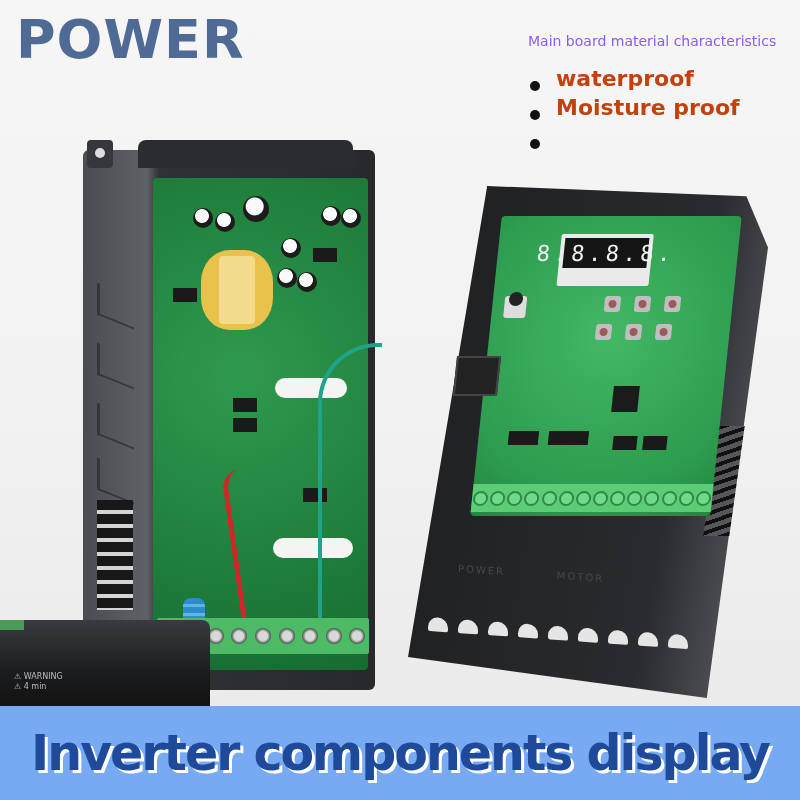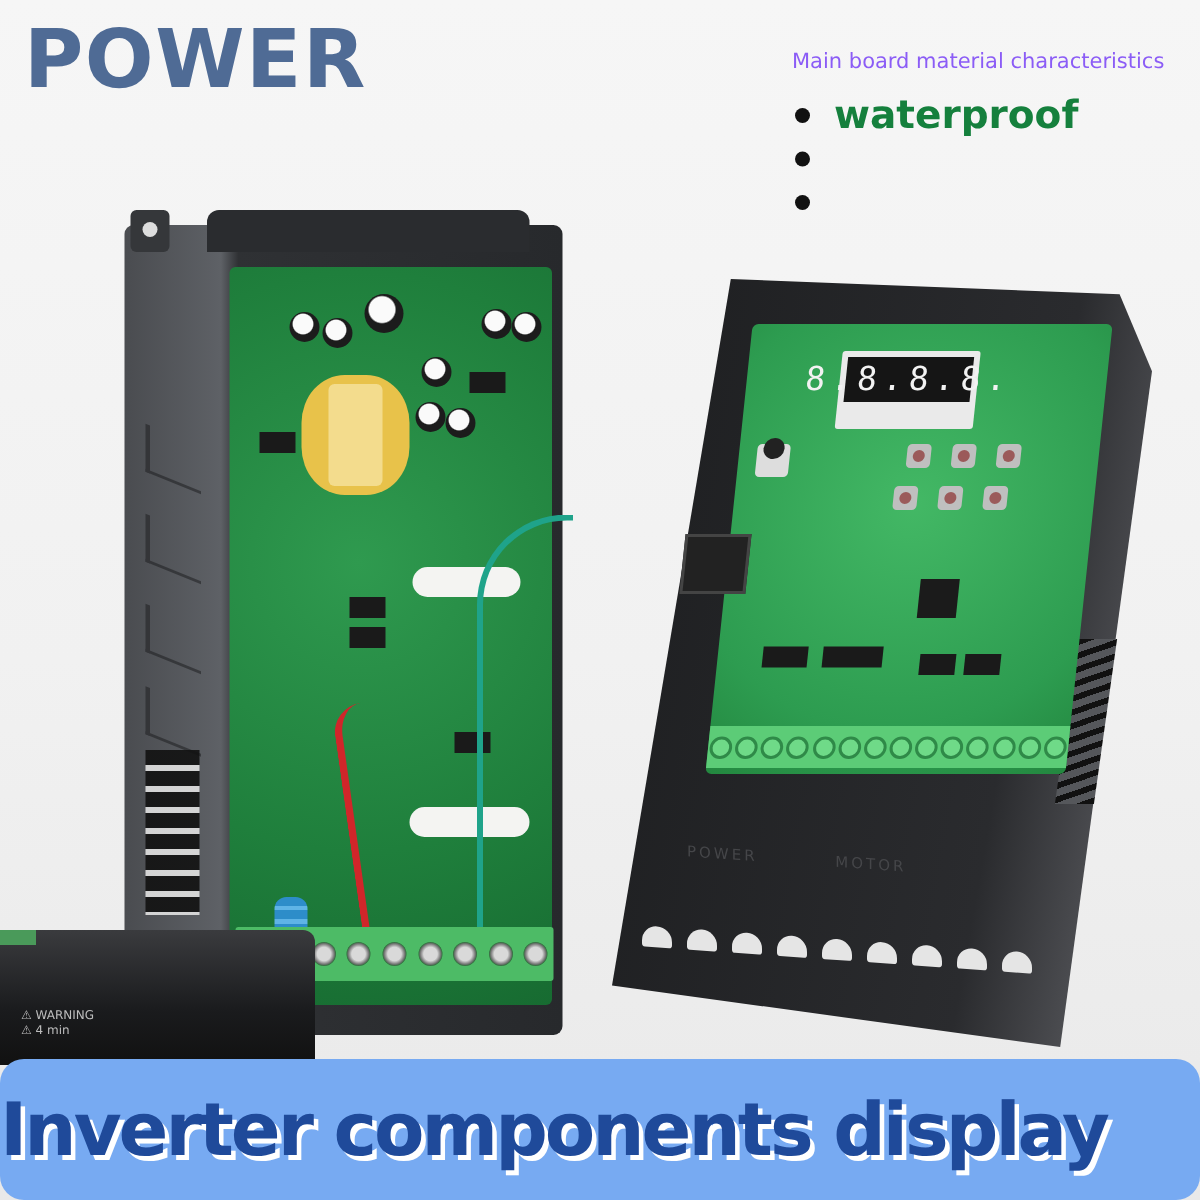--- a/index.html
+++ b/index.html
@@ -12,22 +12,22 @@
     position: absolute; left: 16px; top: 8px;
     font-family: "DejaVu Sans", sans-serif; font-weight: bold;
     font-size: 54px; letter-spacing: 1px; color: #4f6b95;
   }
   .features-title {
     position: absolute; left: 528px; top: 33px;
     font-size: 14px; color: #8b5cf6; font-family: "DejaVu Sans", sans-serif;
   }
   .features { position: absolute; left: 530px; top: 62px; margin: 0; padding: 0; list-style: none; }
   .features li {
-    display: flex; align-items: center; height: 29px;
-    font-size: 26px; font-weight: bold; color: #15803d;
+    display: flex; align-items: flex-end; height: 29px;
+    font-size: 22px; font-weight: bold; color: #c2410c;
   }
   .bullet { width: 10px; height: 10px; border-radius: 50%; background: #111; margin-right: 16px; }
 
   
   .inv-left { position: absolute; left: 83px; top: 140px; width: 300px; height: 550px; }
   .inv-left .housing {
     position: absolute; left: 0; top: 10px; width: 292px; height: 540px;
     background: linear-gradient(90deg, #4a4c50 0%, #5e6166 22%, #2f3134 26%, #27292c 100%);
     border-radius: 6px;
   }
@@ -104,41 +104,42 @@
     background: linear-gradient(180deg, #3a3b3e 0%, #1a1b1d 60%, #111 100%);
     border-radius: 0 8px 0 0;
   }
   .cover .green-win { position: absolute; left: 0; top: 0; width: 24px; height: 10px; background: #4a9a5a; }
   .cover .warn { position: absolute; left: 14px; top: 52px; font-size: 8px; color: #bdbdbd; line-height: 10px; font-family: "DejaVu Sans", sans-serif; }
 
   
   .banner {
     position: absolute; left: 0; top: 706px; width: 800px; height: 94px;
     background: #77aaf2;
-    display: flex; align-items: center;  border-radius: 16px;
+    display: flex; align-items: center; justify-content: center;
   }
   .banner-title {
     font-family: "DejaVu Sans", sans-serif; font-weight: bold; font-size: 49px;
     color: #1f4a9a; letter-spacing: -2px;
     text-shadow: 3px 3px 0 #ffffff;
   }
 </style>
 </head>
 <body>
 
 <div class="brand">POWER</div>
 
 <div class="features-title">Main board material characteristics</div>
 <ul class="features">
   <li>
       <span class="bullet"></span>
       <span>waterproof</span>
     </li>
   <li>
       <span class="bullet"></span>
+      <span>Moisture proof</span>
     </li>
   <li>
       <span class="bullet"></span>
     </li>
 </ul>
 
 <div class="inv-left">
   <div class="housing">
     <div class="slot" style="top:140px"></div>
     <div class="slot" style="top:200px"></div>

